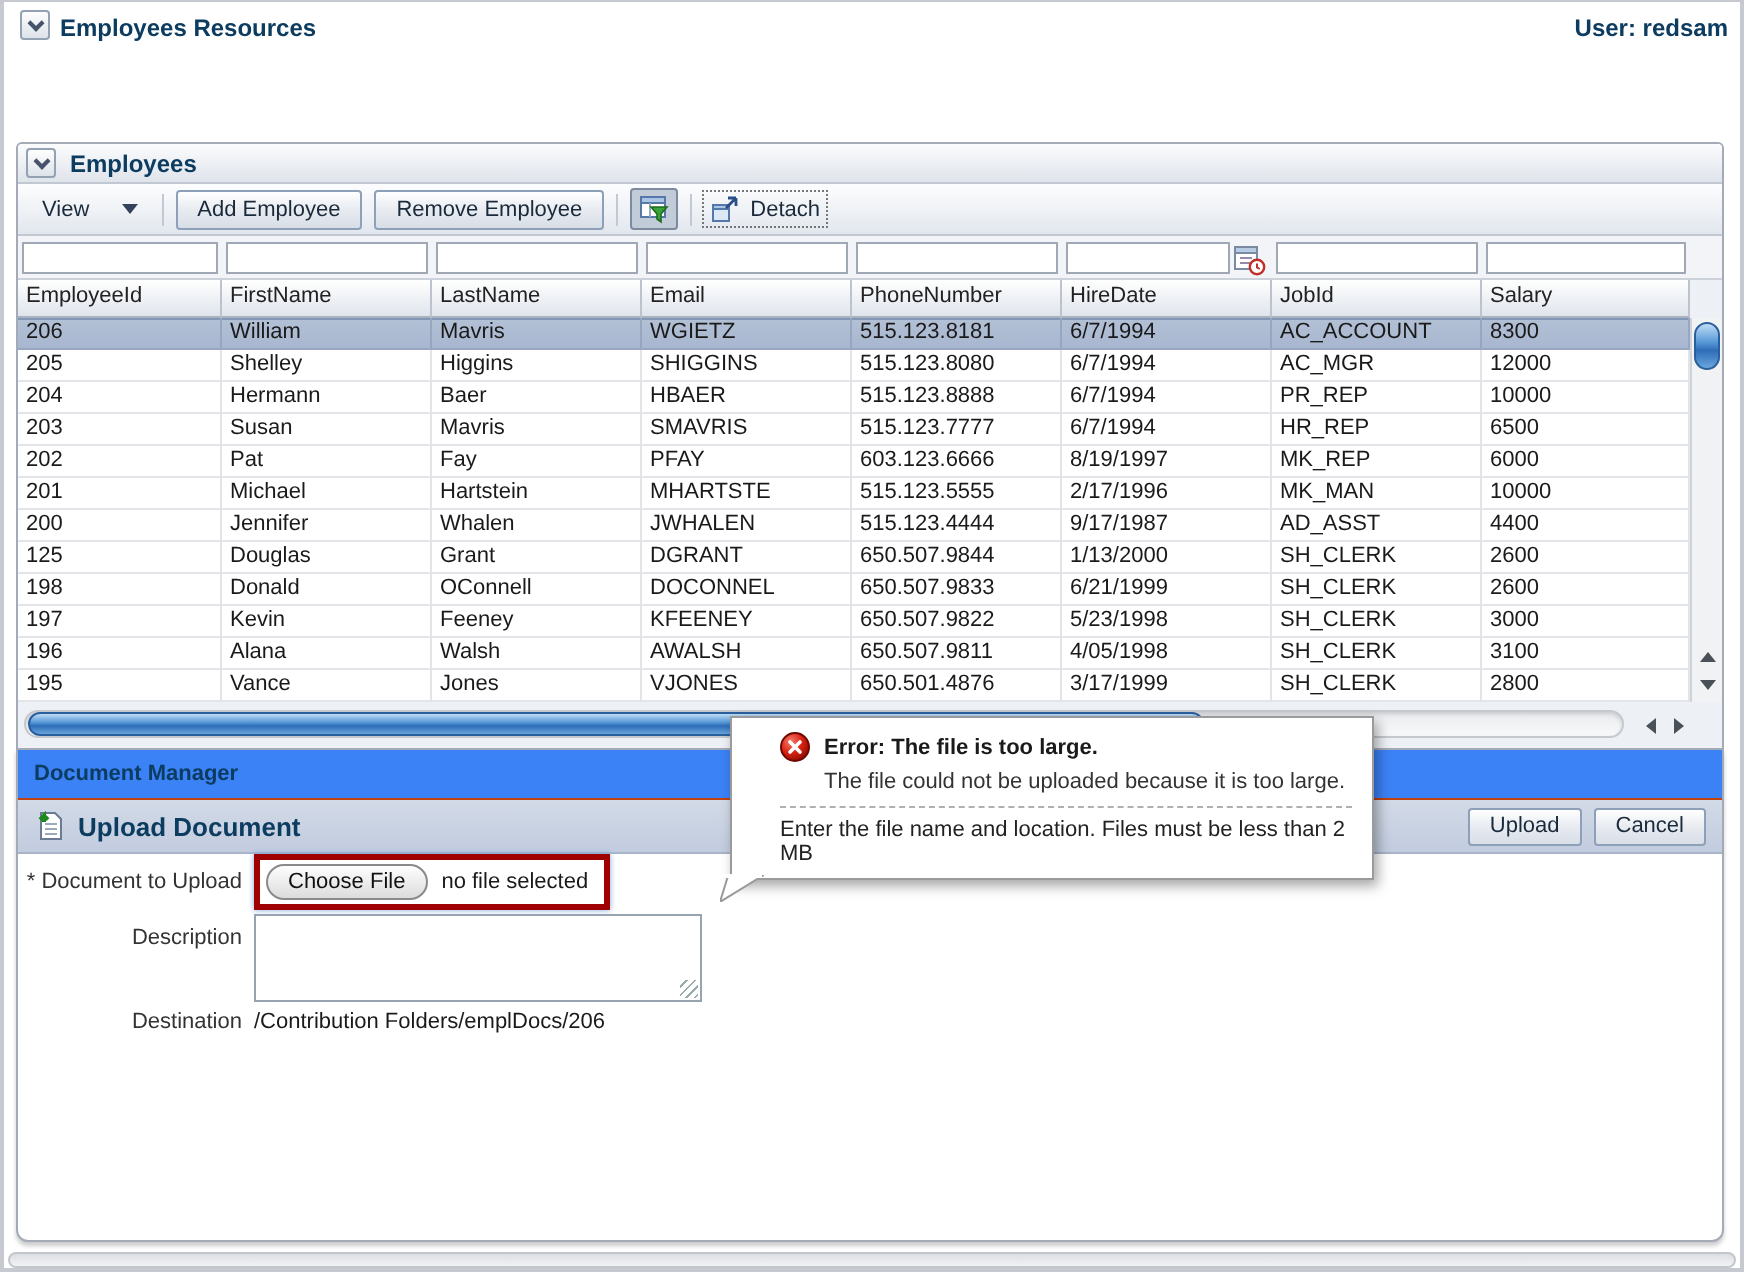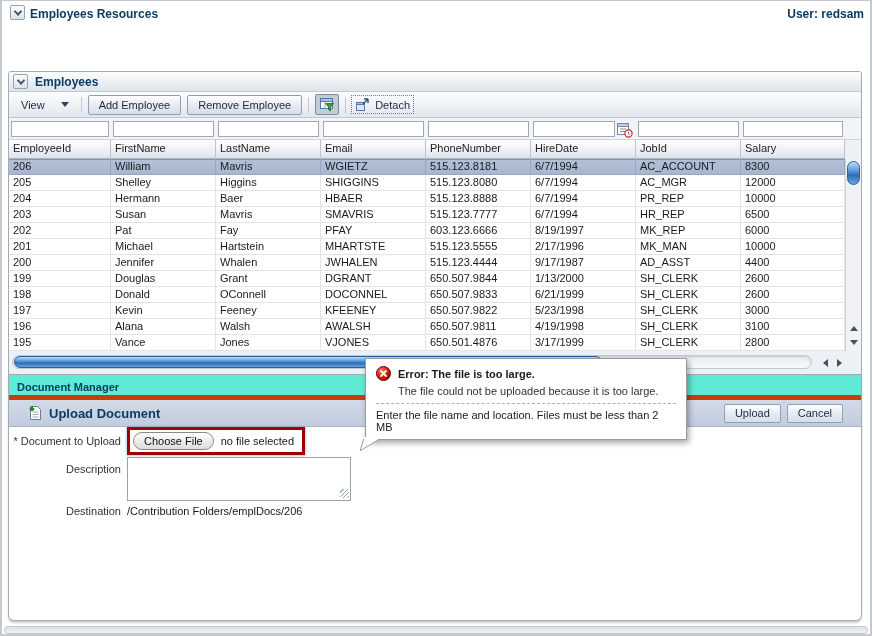--- a/index.html
+++ b/index.html
@@ -81,44 +81,44 @@
   .hbtn.left { left:810px; } .hbtn.right { left:824px; }
 
   
   .documents-header { position:absolute; left:6px; top:352px; width:854px; height:21px;
     border:1px solid #a4abb6; border-bottom:none; background:linear-gradient(180deg,#fbfcfd,#dfe4eb); }
   .documents-header .disclosure { position:absolute; left:4px; top:2px; }
   .documents-header .ttl { position:absolute; left:26px; top:3px; font-size:12px; }
 
   .documents-panel { position:absolute; left:6px; top:373px; width:854px; height:247px;
     border:1px solid #a4abb6; border-radius:0 0 6px 6px; background:#fff; box-shadow:0 2px 2px rgba(0,0,0,.2); overflow:hidden; }
-  .doc-manager-bar { position:absolute; left:0; top:0; width:852px; height:25px; background:#5eead4; border-bottom:5px solid #c2410c;
+  .doc-manager-bar { position:absolute; left:0; top:0; width:852px; height:25px; background:#3b82f6; border-bottom:1px solid #c2410c;
     padding:6px 0 0 8px; }
   .upload-bar { position:absolute; left:0; top:25px; width:852px; height:27px;
     background:linear-gradient(180deg,#d2dae7,#c2ccdf); border-bottom:1px solid #a9b4c9;
-    display:flex; align-items:center; padding:0 18px; gap:6px; }
+    display:flex; align-items:center; padding:0 8px; gap:6px; }
   .upload-bar .ttl { font-size:13px; }
   .upload-bar .spacer { flex:1; }
   .upload-bar .btn { height:19px; }
 
   .form-row { position:absolute; display:flex; align-items:flex-start; }
   .flabel { width:118px; text-align:right; padding-right:6px; color:#333; padding-top:6px; }
   .file-field { border:3px solid #9f0000; background:#fff; padding:2px 8px 2px 3px; display:flex; align-items:center; gap:7px;
     box-shadow:0 0 3px #7aa7d8; }
   .choose-file { height:18px; padding:0 10px; border:1px solid #8a8a8a; border-radius:9px;
     background:linear-gradient(180deg,#fefefe,#dcdcdc); font-size:11px; color:#111; cursor:pointer; }
   .desc-area { position:relative; }
   .desc-area textarea { width:224px; height:44px; border:1px solid #98a3b1; resize:none; font-family:"Liberation Sans",sans-serif; font-size:11px; padding:2px; }
   .grip { position:absolute; right:2px; bottom:5px; width:9px; height:9px;
     background:repeating-linear-gradient(135deg, transparent 0 2px, #9aa 2px 3px); }
   .dest-value { padding-top:6px; color:#1a1a1a; }
 
   
   .error-popup { position:absolute; left:363px; top:357px; width:322px; background:#fff; border:1px solid #9a9a9a;
-    box-shadow:2px 3px 6px rgba(0,0,0,.35); padding:7px 10px 6px 10px; z-index:10; }
+    box-shadow:2px 3px 6px rgba(0,0,0,.35); padding:7px 10px 6px 24px; z-index:10; }
   .err-title-row { display:flex; align-items:center; gap:7px; font-weight:bold; color:#1a1a1a; }
   .err-msg { padding:4px 0 2px 22px; color:#333; }
   .err-divider { border-top:1px dashed #b0b0b0; margin:4px 0 5px 0; }
   .err-hint { color:#222; }
   .err-tail { position:absolute; left:-6px; bottom:-12px; }
 
   
   .bottom-bar { position:absolute; left:2px; top:625px; width:864px; height:8px; border:1px solid #c3c6cc; border-radius:4px;
     background:linear-gradient(180deg,#dcdee3,#f2f3f5); }
 </style>
@@ -282,21 +282,21 @@
           <div class="cell c0">200</div>
           <div class="cell c1">Jennifer</div>
           <div class="cell c2">Whalen</div>
           <div class="cell c3">JWHALEN</div>
           <div class="cell c4">515.123.4444</div>
           <div class="cell c5">9/17/1987</div>
           <div class="cell c6">AD_ASST</div>
           <div class="cell c7">4400</div>
         </div>
         <div class="trow">
-          <div class="cell c0">199</div>
+          <div class="cell c0">125</div>
           <div class="cell c1">Douglas</div>
           <div class="cell c2">Grant</div>
           <div class="cell c3">DGRANT</div>
           <div class="cell c4">650.507.9844</div>
           <div class="cell c5">1/13/2000</div>
           <div class="cell c6">SH_CLERK</div>
           <div class="cell c7">2600</div>
         </div>
         <div class="trow">
           <div class="cell c0">198</div>
@@ -317,21 +317,21 @@
           <div class="cell c5">5/23/1998</div>
           <div class="cell c6">SH_CLERK</div>
           <div class="cell c7">3000</div>
         </div>
         <div class="trow">
           <div class="cell c0">196</div>
           <div class="cell c1">Alana</div>
           <div class="cell c2">Walsh</div>
           <div class="cell c3">AWALSH</div>
           <div class="cell c4">650.507.9811</div>
-          <div class="cell c5">4/19/1998</div>
+          <div class="cell c5">4/05/1998</div>
           <div class="cell c6">SH_CLERK</div>
           <div class="cell c7">3100</div>
         </div>
         <div class="trow">
           <div class="cell c0">195</div>
           <div class="cell c1">Vance</div>
           <div class="cell c2">Jones</div>
           <div class="cell c3">VJONES</div>
           <div class="cell c4">650.501.4876</div>
           <div class="cell c5">3/17/1999</div>

